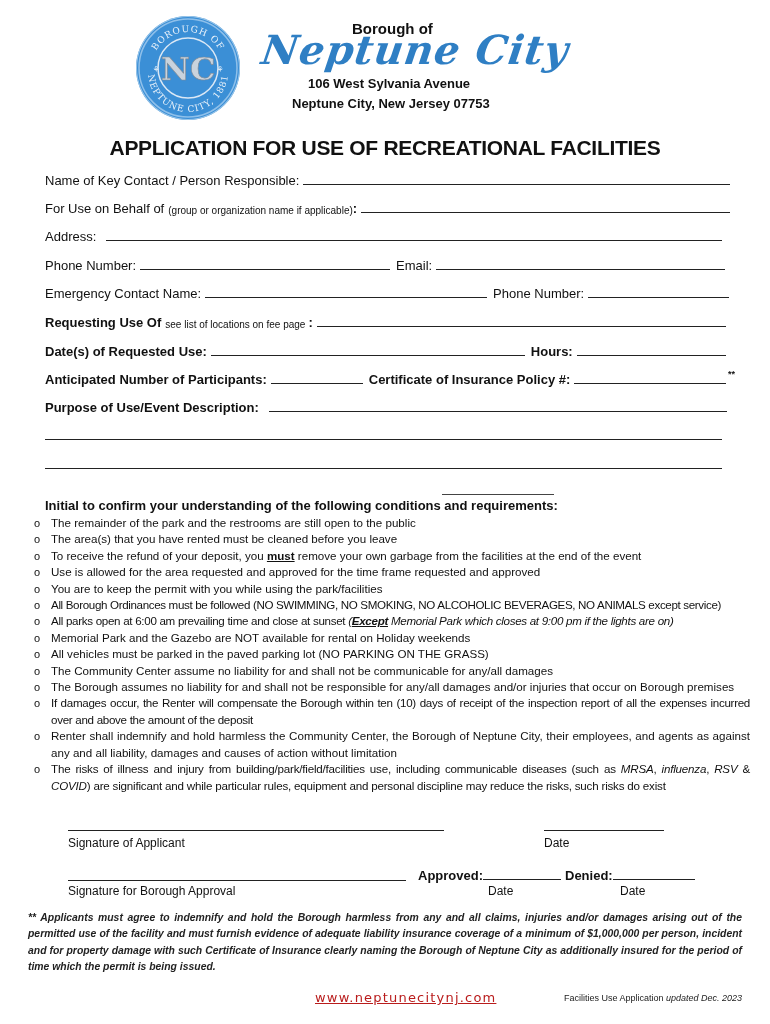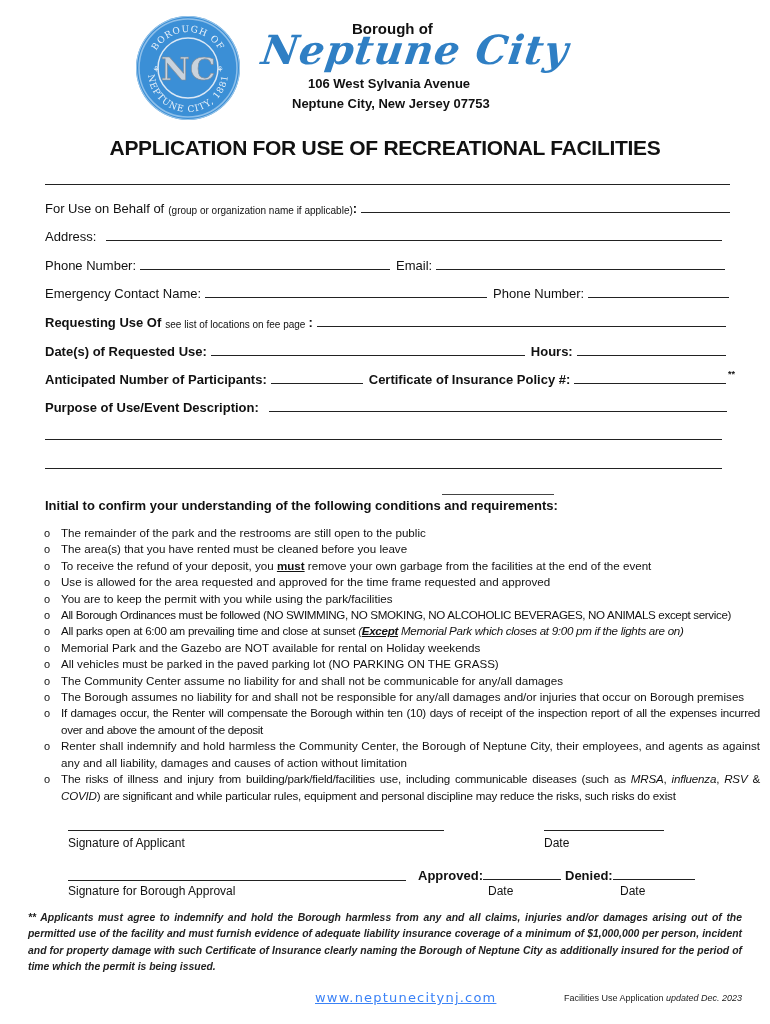--- a/index.html
+++ b/index.html
@@ -30,36 +30,36 @@
   .line.fixed { flex: 0 0 auto; }
   .gap { width: 6px; flex: 0 0 auto; }
   .stars { font-size: 9px; align-self: flex-start; margin-left: 2px; margin-top: 2px; }
 
   .fullline { position: absolute; left: 45px; width: 677px; border-bottom: 1.3px solid #222; height: 1px; }
 
   .initial-row { left: 45px; top: 480px; font-size: 13px; font-weight: bold; display: flex; align-items: flex-end; flex-direction: column; }
   .initial-line { width: 112px; border-bottom: 1.3px solid #444; height: 14px; margin-right: 4px; margin-bottom: 3px; }
 
   
-  .conds { left: 28px; top: 509px; width: 716px; margin: 16px; padding: 0; list-style: none; font-size: 11.6px; line-height: 16.4px; }
+  .conds { left: 28px; top: 509px; width: 716px; margin: 6px; padding: 0; list-style: none; font-size: 11.6px; line-height: 16.4px; }
   .conds li { position: relative; padding-left: 17px; text-align: justify; }
   .conds li::before { content: "o"; position: absolute; left: 0; top: 0; font-size: 11px; }
   .conds .u { font-weight: bold; text-decoration: underline; }
   .conds i { font-style: italic; }
 
   
   .sigline { position: absolute; border-bottom: 1.3px solid #222; height: 1px; }
   .siglbl { position: absolute; font-size: 12px; }
   .appr { position: absolute; font-size: 13px; font-weight: bold; display: flex; align-items: flex-end; }
   .appr .line { width: 70px; flex: 0 0 auto; }
 
   .footnote { left: 28px; top: 910px; width: 714px; font-size: 10.4px; font-weight: bold; font-style: italic;
               line-height: 16.3px; text-align: justify; color: #222; }
 
-  .site-link { left: 315px; top: 990px; font-size: 13px; color: #3b82f6; text-decoration: underline;
+  .site-link { left: 315px; top: 990px; font-size: 13px; color: #b91c1c; text-decoration: underline;
                letter-spacing: 1.2px; font-family: "DejaVu Sans", sans-serif; }
   .footer-note { left: 564px; top: 993px; font-size: 9px; color: #222; }
   .footer-note i { font-style: italic; }
 </style>
 </head>
 <body>
 
 <div class="abs seal">
   <svg width="104" height="104" viewBox="0 0 104 104">
     <defs>
@@ -81,20 +81,21 @@
 </div>
 
 <div class="abs brand-script">Neptune City</div>
 <div class="abs brand-borough">Borough of</div>
 <div class="abs addr1">106 West Sylvania Avenue</div>
 <div class="abs addr2">Neptune City, New Jersey 07753</div>
 
 <div class="abs title">APPLICATION FOR USE OF RECREATIONAL FACILITIES</div>
 
 <div class="row" style="top:168px;">
+  <span class="lbl">Name of Key Contact / Person Responsible:</span>
   <span class="line"></span>
 </div>
 
 <div class="row" style="top:196px;">
   <span>For Use on Behalf of</span>
   <span class="small" style="padding-left:4px;">(group or organization name if applicable)</span>
   <span class="lbl" style="font-weight:bold;">:</span>
   <span class="line"></span>
 </div>
 

